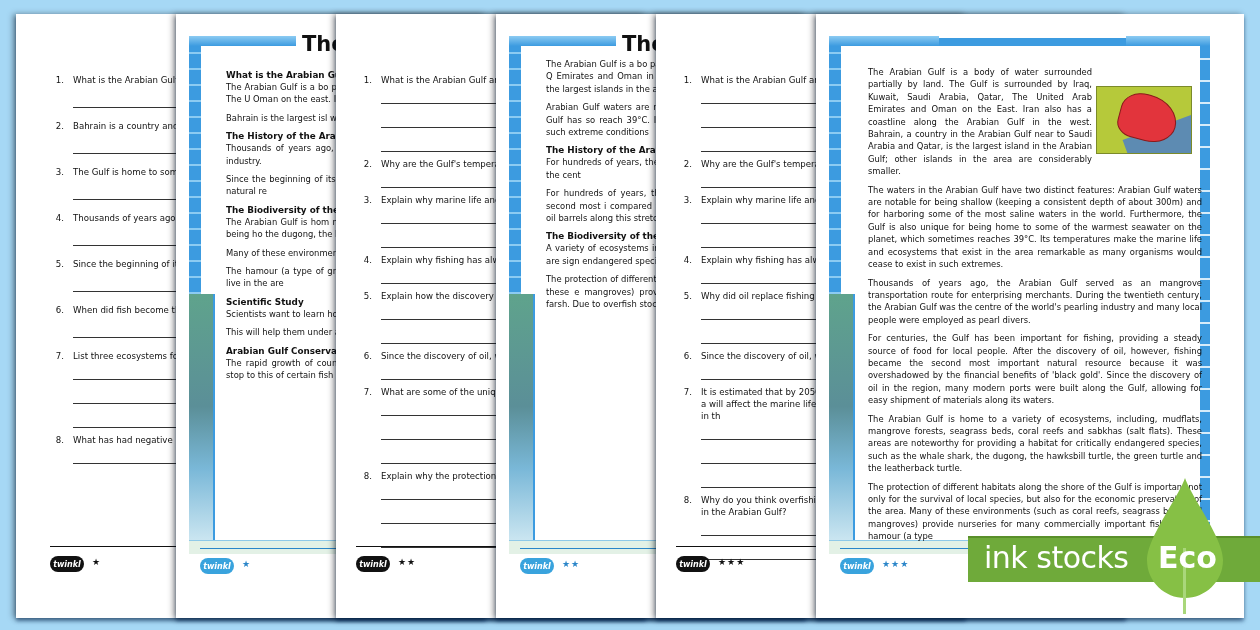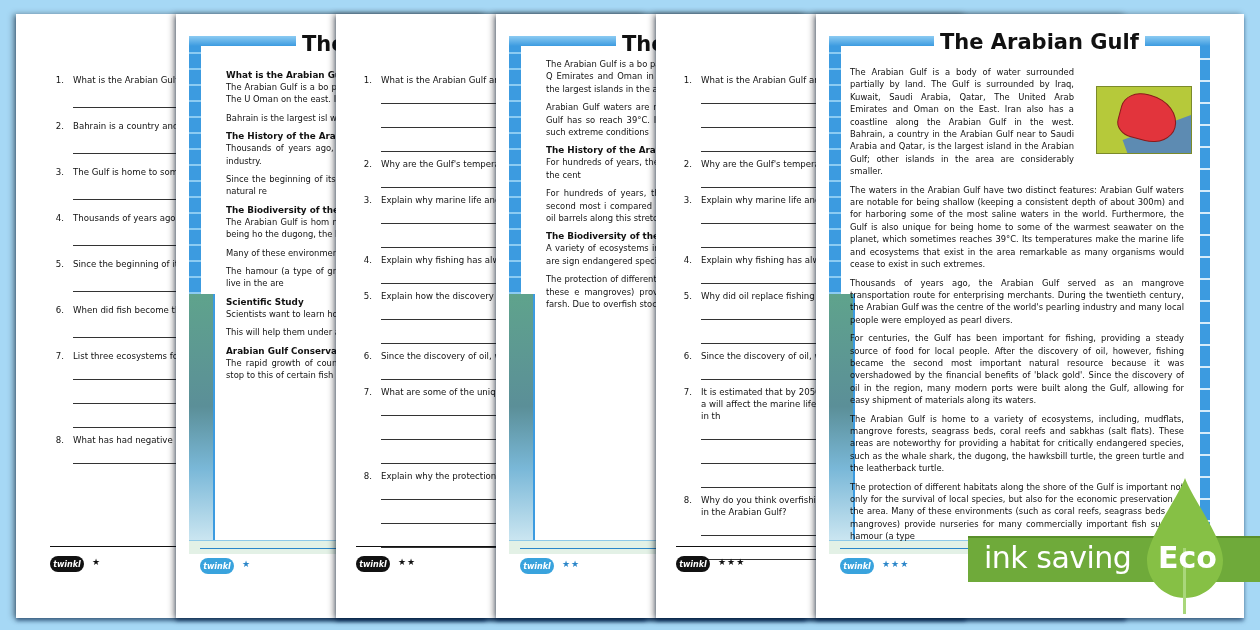--- a/index.html
+++ b/index.html
@@ -83,21 +83,21 @@
   
   .page.front .frame { width: 380px; }
   .page.front .frame-right {
     position: absolute; left: 384px; top: 24px; width: 10px; height: 510px;
     background: repeating-linear-gradient(to bottom, #3c9be0 0 20px, #d6ecfa 20px 22px);
   }
   .page.front .frame-bottom { width: 383px; }
   .page.front .doc-title { left: 118px; top: 16px; }
   .page.front .frame-top-bar { width: 110px; }
   .page.front .frame-top-bar.r { left: 310px; width: 84px; }
-  .page.front .doc-body { left: 34px; top: 52px; width: 334px; }
+  .page.front .doc-body { left: 52px; top: 52px; width: 334px; }
   .page.front .doc-body p.intro { width: 224px; }
   .map {
     position: absolute; left: 280px; top: 72px; width: 96px; height: 68px;
     background: #b6c93a; overflow: hidden; border: 1px solid #7b8a2a;
   }
   .map .sea { position: absolute; left: 30px; top: 38px; width: 80px; height: 40px; background: #5d8bb2; transform: rotate(-20deg); }
   .map .land { position: absolute; left: 22px; top: 8px; width: 58px; height: 46px; background: #e2343c; border-radius: 40% 55% 45% 30%; transform: rotate(15deg); border: 1px solid #8a1a1a; }
 
   
   .eco-banner {
@@ -390,36 +390,35 @@
 </div>
 
 <div class="page front" style="left:816px; width:428px;">
   <div class="frame"></div>
   <div class="frame-strip"></div>
   <div class="frame-right"></div>
   <div class="frame-art"></div>
   <div class="frame-bottom"></div>
   <div class="frame-top-bar"></div>
   <div class="frame-top-bar r"></div>
-  <div class="doc-title">The Arabian Gulf</div>
   <div class="map">
     <div class="sea"></div>
     <div class="land"></div>
   </div>
   <div class="doc-body">
     <p class="intro">The Arabian Gulf is a body of water surrounded partially by land. The Gulf is surrounded by Iraq, Kuwait, Saudi Arabia, Qatar, The United Arab Emirates and Oman on the East. Iran also has a coastline along the Arabian Gulf in the west. Bahrain, a country in the Arabian Gulf near to Saudi Arabia and Qatar, is the largest island in the Arabian Gulf; other islands in the area are considerably smaller.</p>
     <p>The waters in the Arabian Gulf have two distinct features: Arabian Gulf waters are notable for being shallow (keeping a consistent depth of about 300m) and for harboring some of the most saline waters in the world. Furthermore, the Gulf is also unique for being home to some of the warmest seawater on the planet, which sometimes reaches 39°C. Its temperatures make the marine life and ecosystems that exist in the area remarkable as many organisms would cease to exist in such extremes.</p>
     <p>Thousands of years ago, the Arabian Gulf served as an mangrove transportation route for enterprising merchants. During the twentieth century, the Arabian Gulf was the centre of the world's pearling industry and many local people were employed as pearl divers.</p>
     <p>For centuries, the Gulf has been important for fishing, providing a steady source of food for local people. After the discovery of oil, however, fishing became the second most important natural resource because it was overshadowed by the financial benefits of 'black gold'. Since the discovery of oil in the region, many modern ports were built along the Gulf, allowing for easy shipment of materials along its waters.</p>
     <p>The Arabian Gulf is home to a variety of ecosystems, including, mudflats, mangrove forests, seagrass beds, coral reefs and sabkhas (salt flats). These areas are noteworthy for providing a habitat for critically endangered species, such as the whale shark, the dugong, the hawksbill turtle, the green turtle and the leatherback turtle.</p>
     <p>The protection of different habitats along the shore of the Gulf is important not only for the survival of local species, but also for the economic preservation of the area. Many of these environments (such as coral reefs, seagrass beds and mangroves) provide nurseries for many commercially important fish such as hamour (a type</p>
   </div>
   <div class="footer blue">
     <div class="logo blue">twinkl</div>
     <div class="stars blue">★★★</div>
   </div>
 </div>
 
 <div class="eco-banner"></div>
-<div class="eco-label">ink saving</div>
+<div class="eco-label">ink stocks</div>
 <div class="eco-leaf"></div>
 <div class="eco-stem"></div>
 <div class="eco-word">Eco</div>
 
 </body></html>

